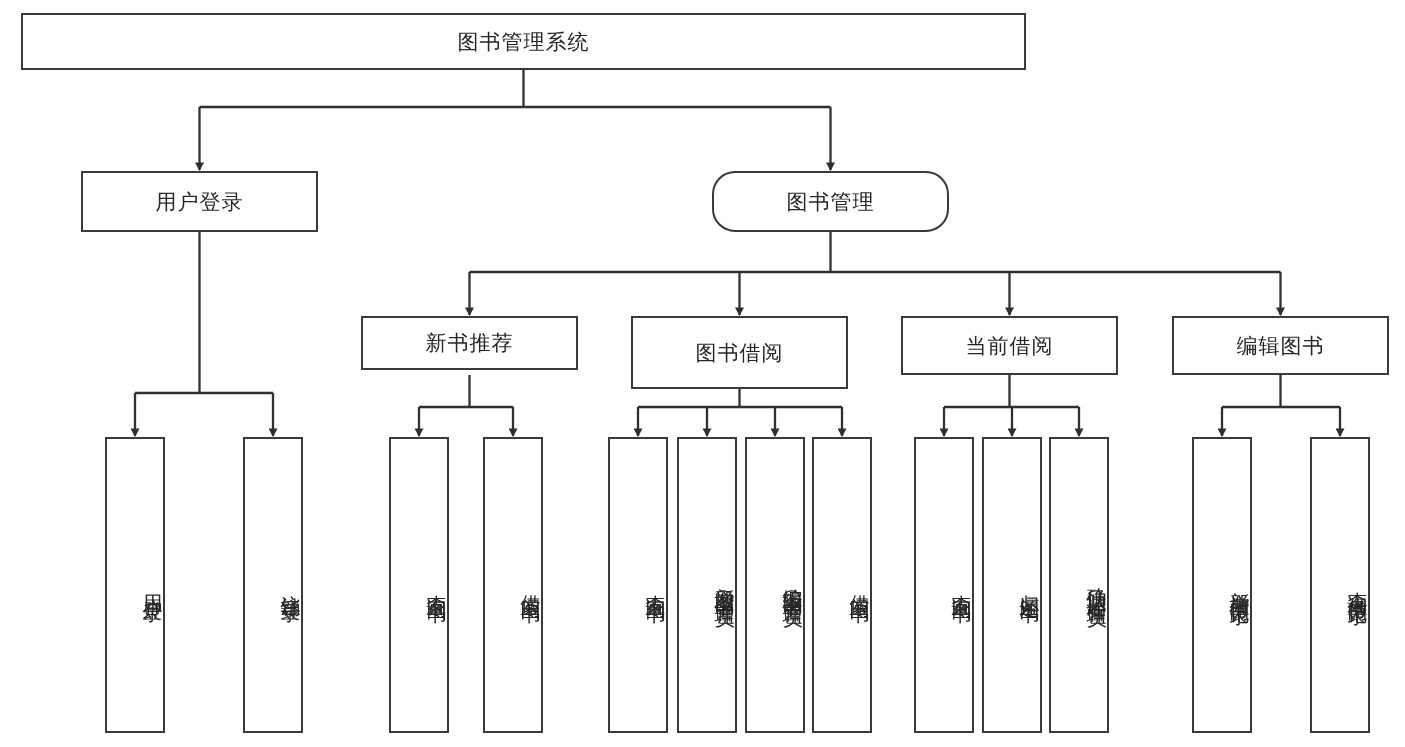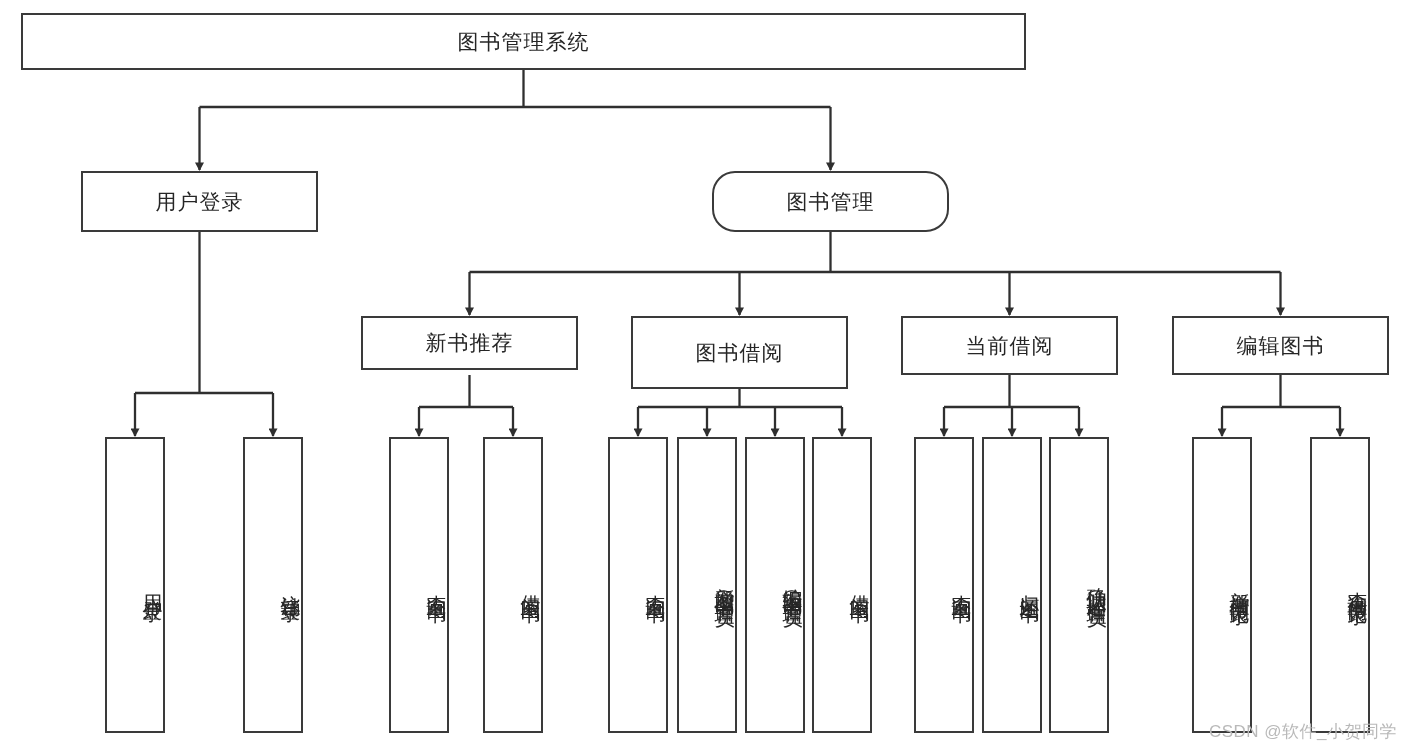--- a/index.html
+++ b/index.html
@@ -173,15 +173,14 @@
         <span class="node-label">确认归还（管理员）</span>
       </div>
       <div class="node vertical" id="node-leaf-add-record" style="left: 1192px; top: 437px; width: 60px; height: 296px;">
         <span class="node-label">新增借阅记录</span>
       </div>
       <div class="node vertical" id="node-leaf-query-record" style="left: 1310px; top: 437px; width: 60px; height: 296px;">
         <span class="node-label">查询借阅记录</span>
       </div>
     </div>
 
-  <div id="watermark">CSDN @软件_小贺同学</div>
 
 </div>
 
 </body></html>

